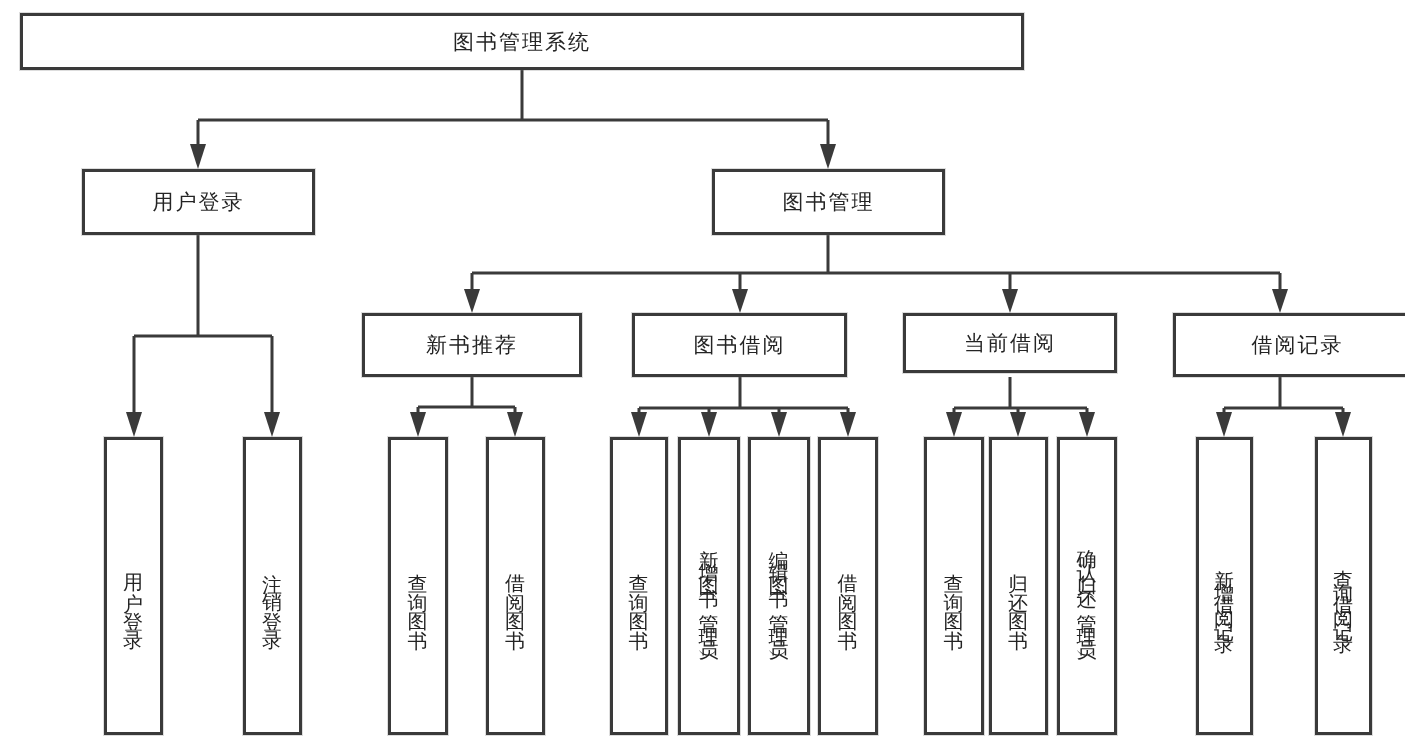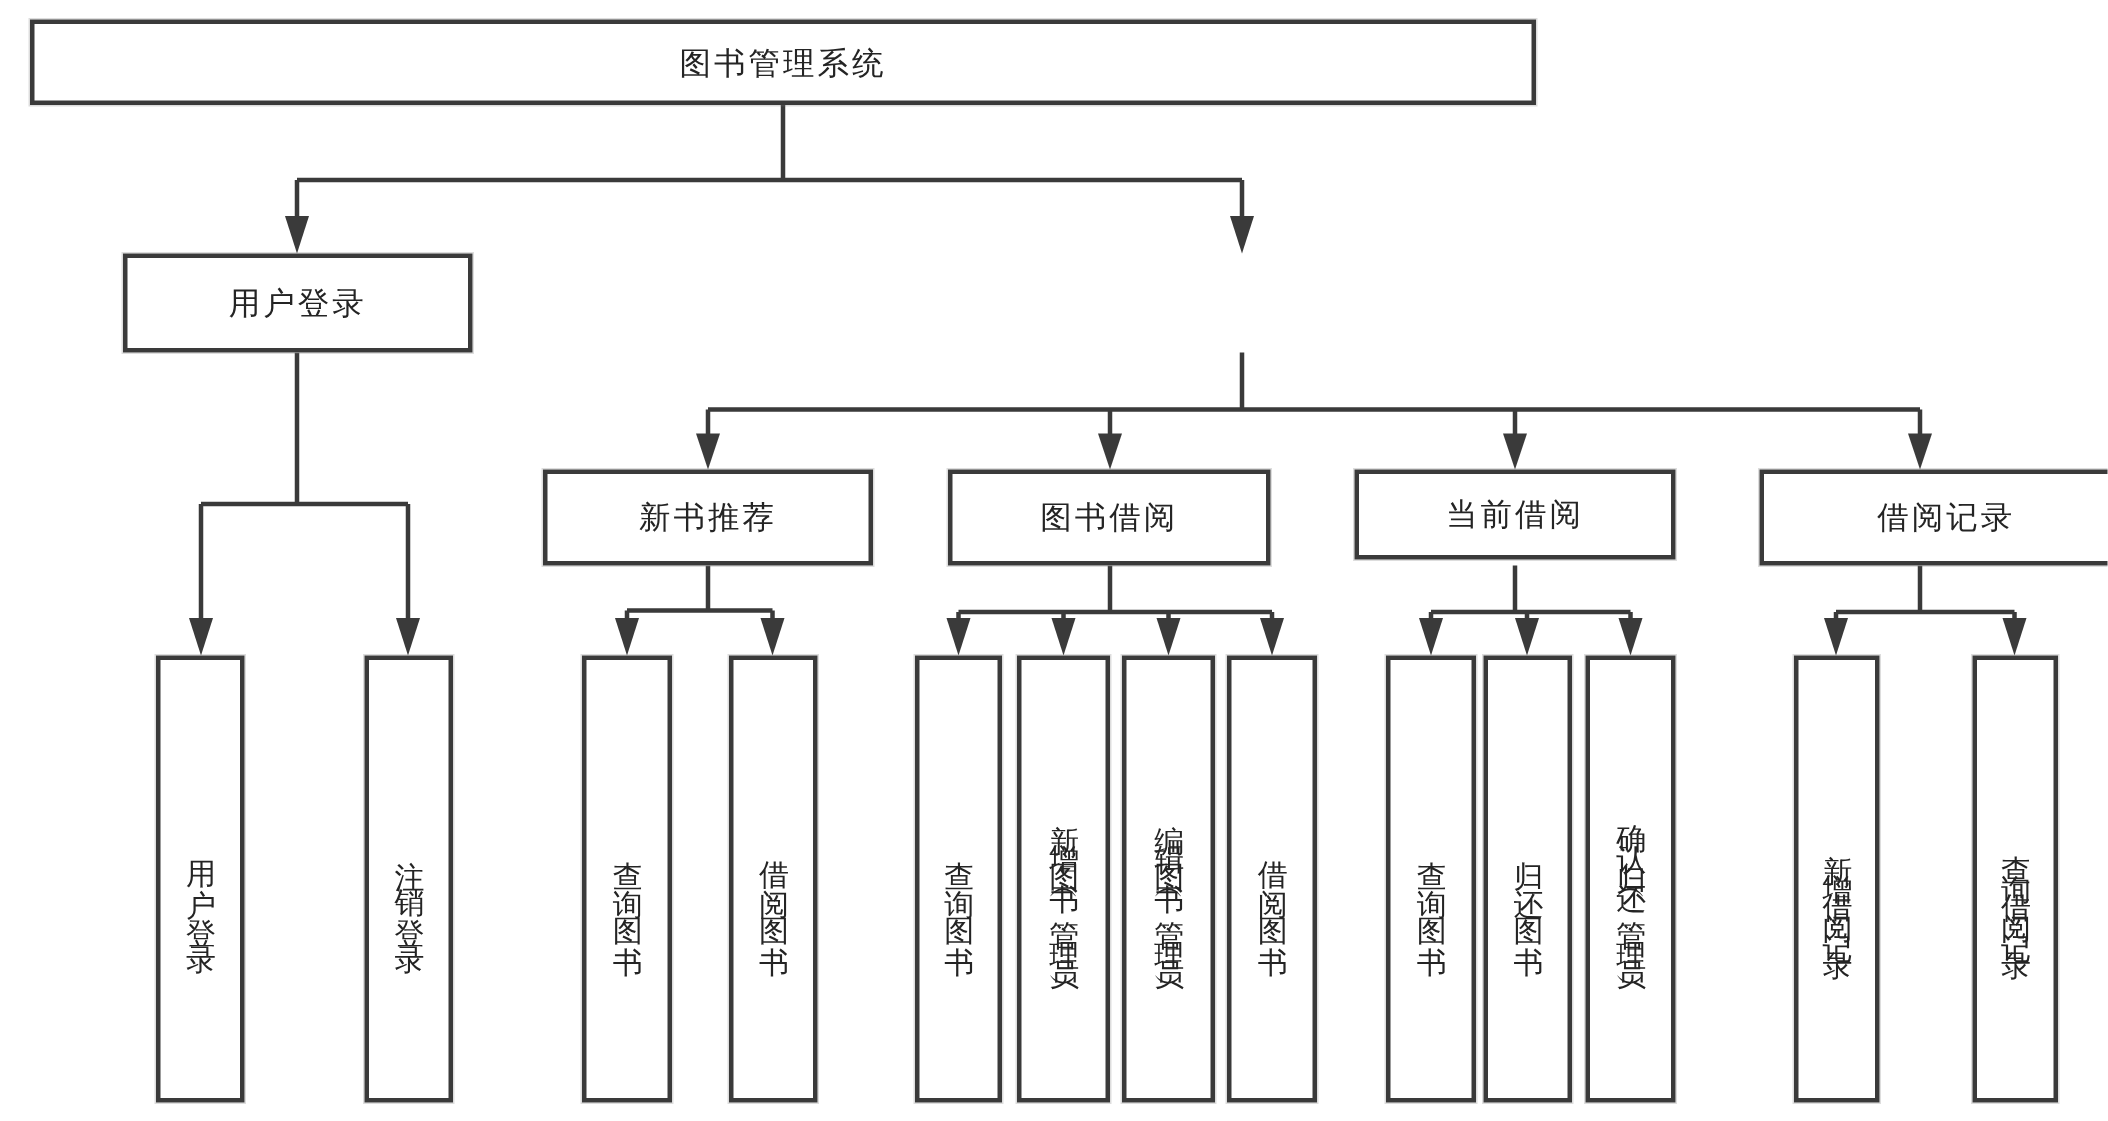--- a/index.html
+++ b/index.html
@@ -74,20 +74,23 @@
     </g>
   </svg>
 
   <div class="node h" style="left:20px;top:13px;width:1004px;height:57px">
     <span class="txt">图书管理系统</span>
   </div>
 
   <div class="node h" style="left:82px;top:169px;width:233px;height:66px">
     <span class="txt">用户登录</span>
   </div>
+  <div class="node h" style="left:712px;top:169px;width:233px;height:66px">
+    <span class="txt">图书管理</span>
+  </div>
 
   <div class="node h" style="left:362px;top:313px;width:220px;height:64px">
     <span class="txt">新书推荐</span>
   </div>
   <div class="node h" style="left:632px;top:313px;width:215px;height:64px">
     <span class="txt">图书借阅</span>
   </div>
   <div class="node h" style="left:903px;top:313px;width:214px;height:60px">
     <span class="txt">当前借阅</span>
   </div>

